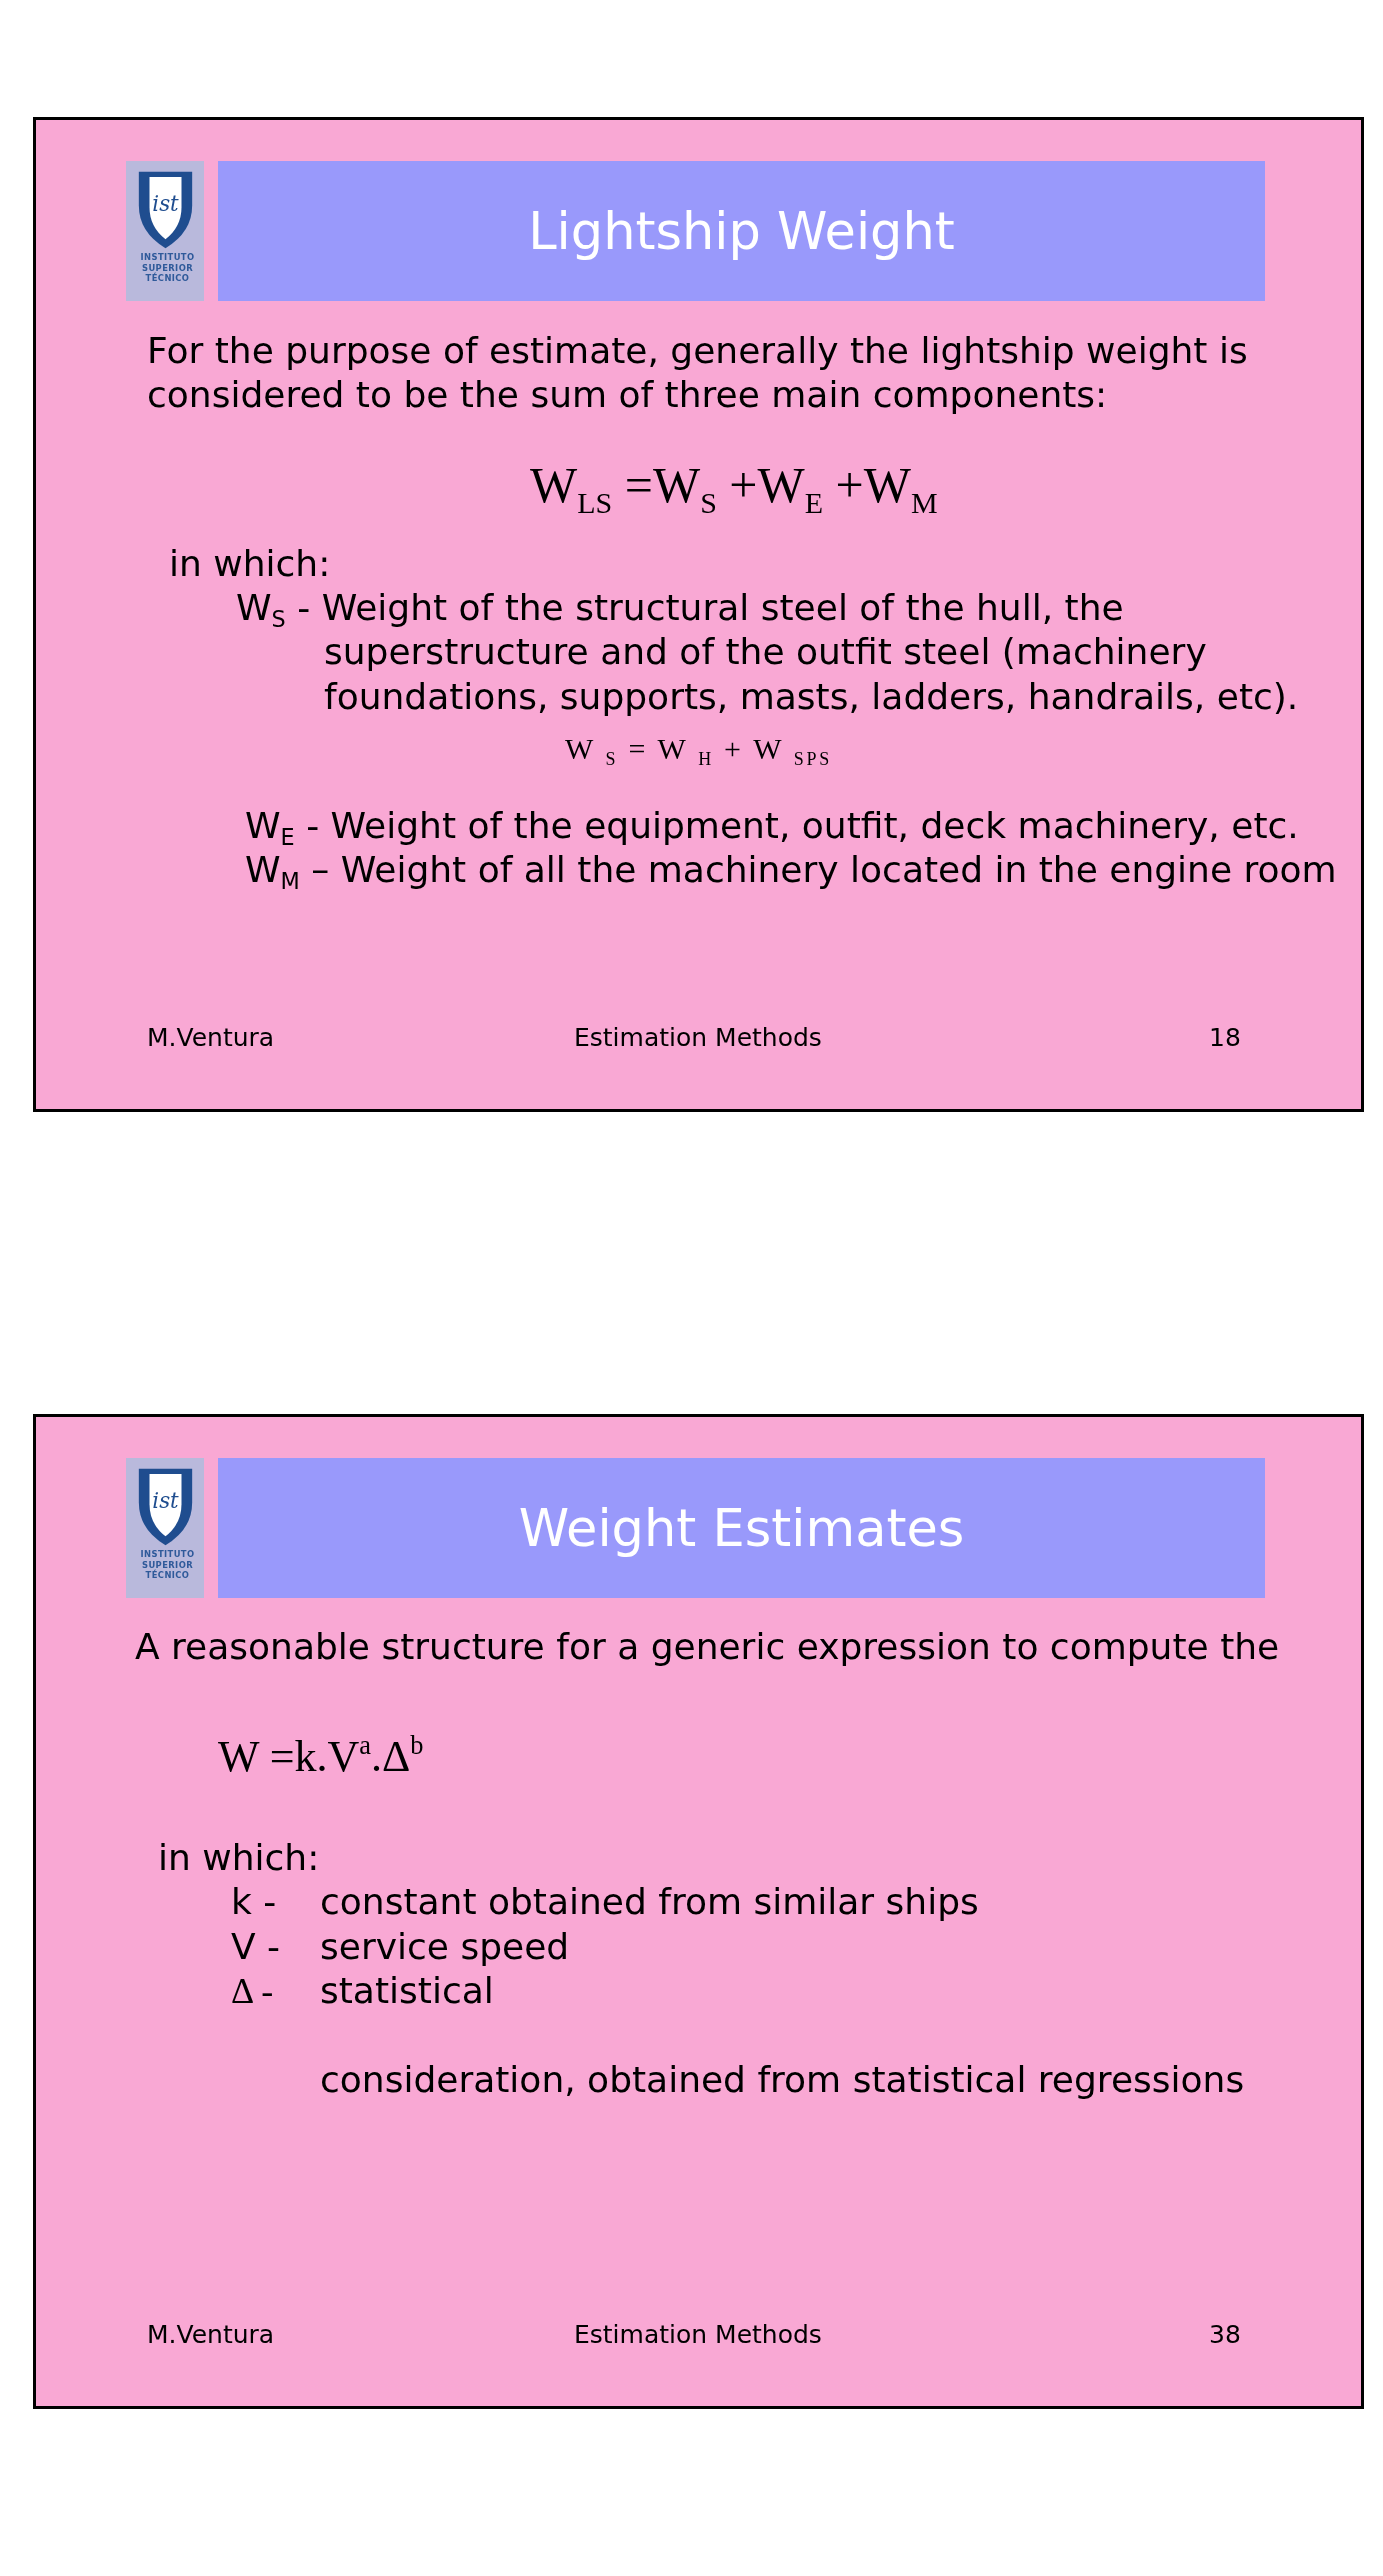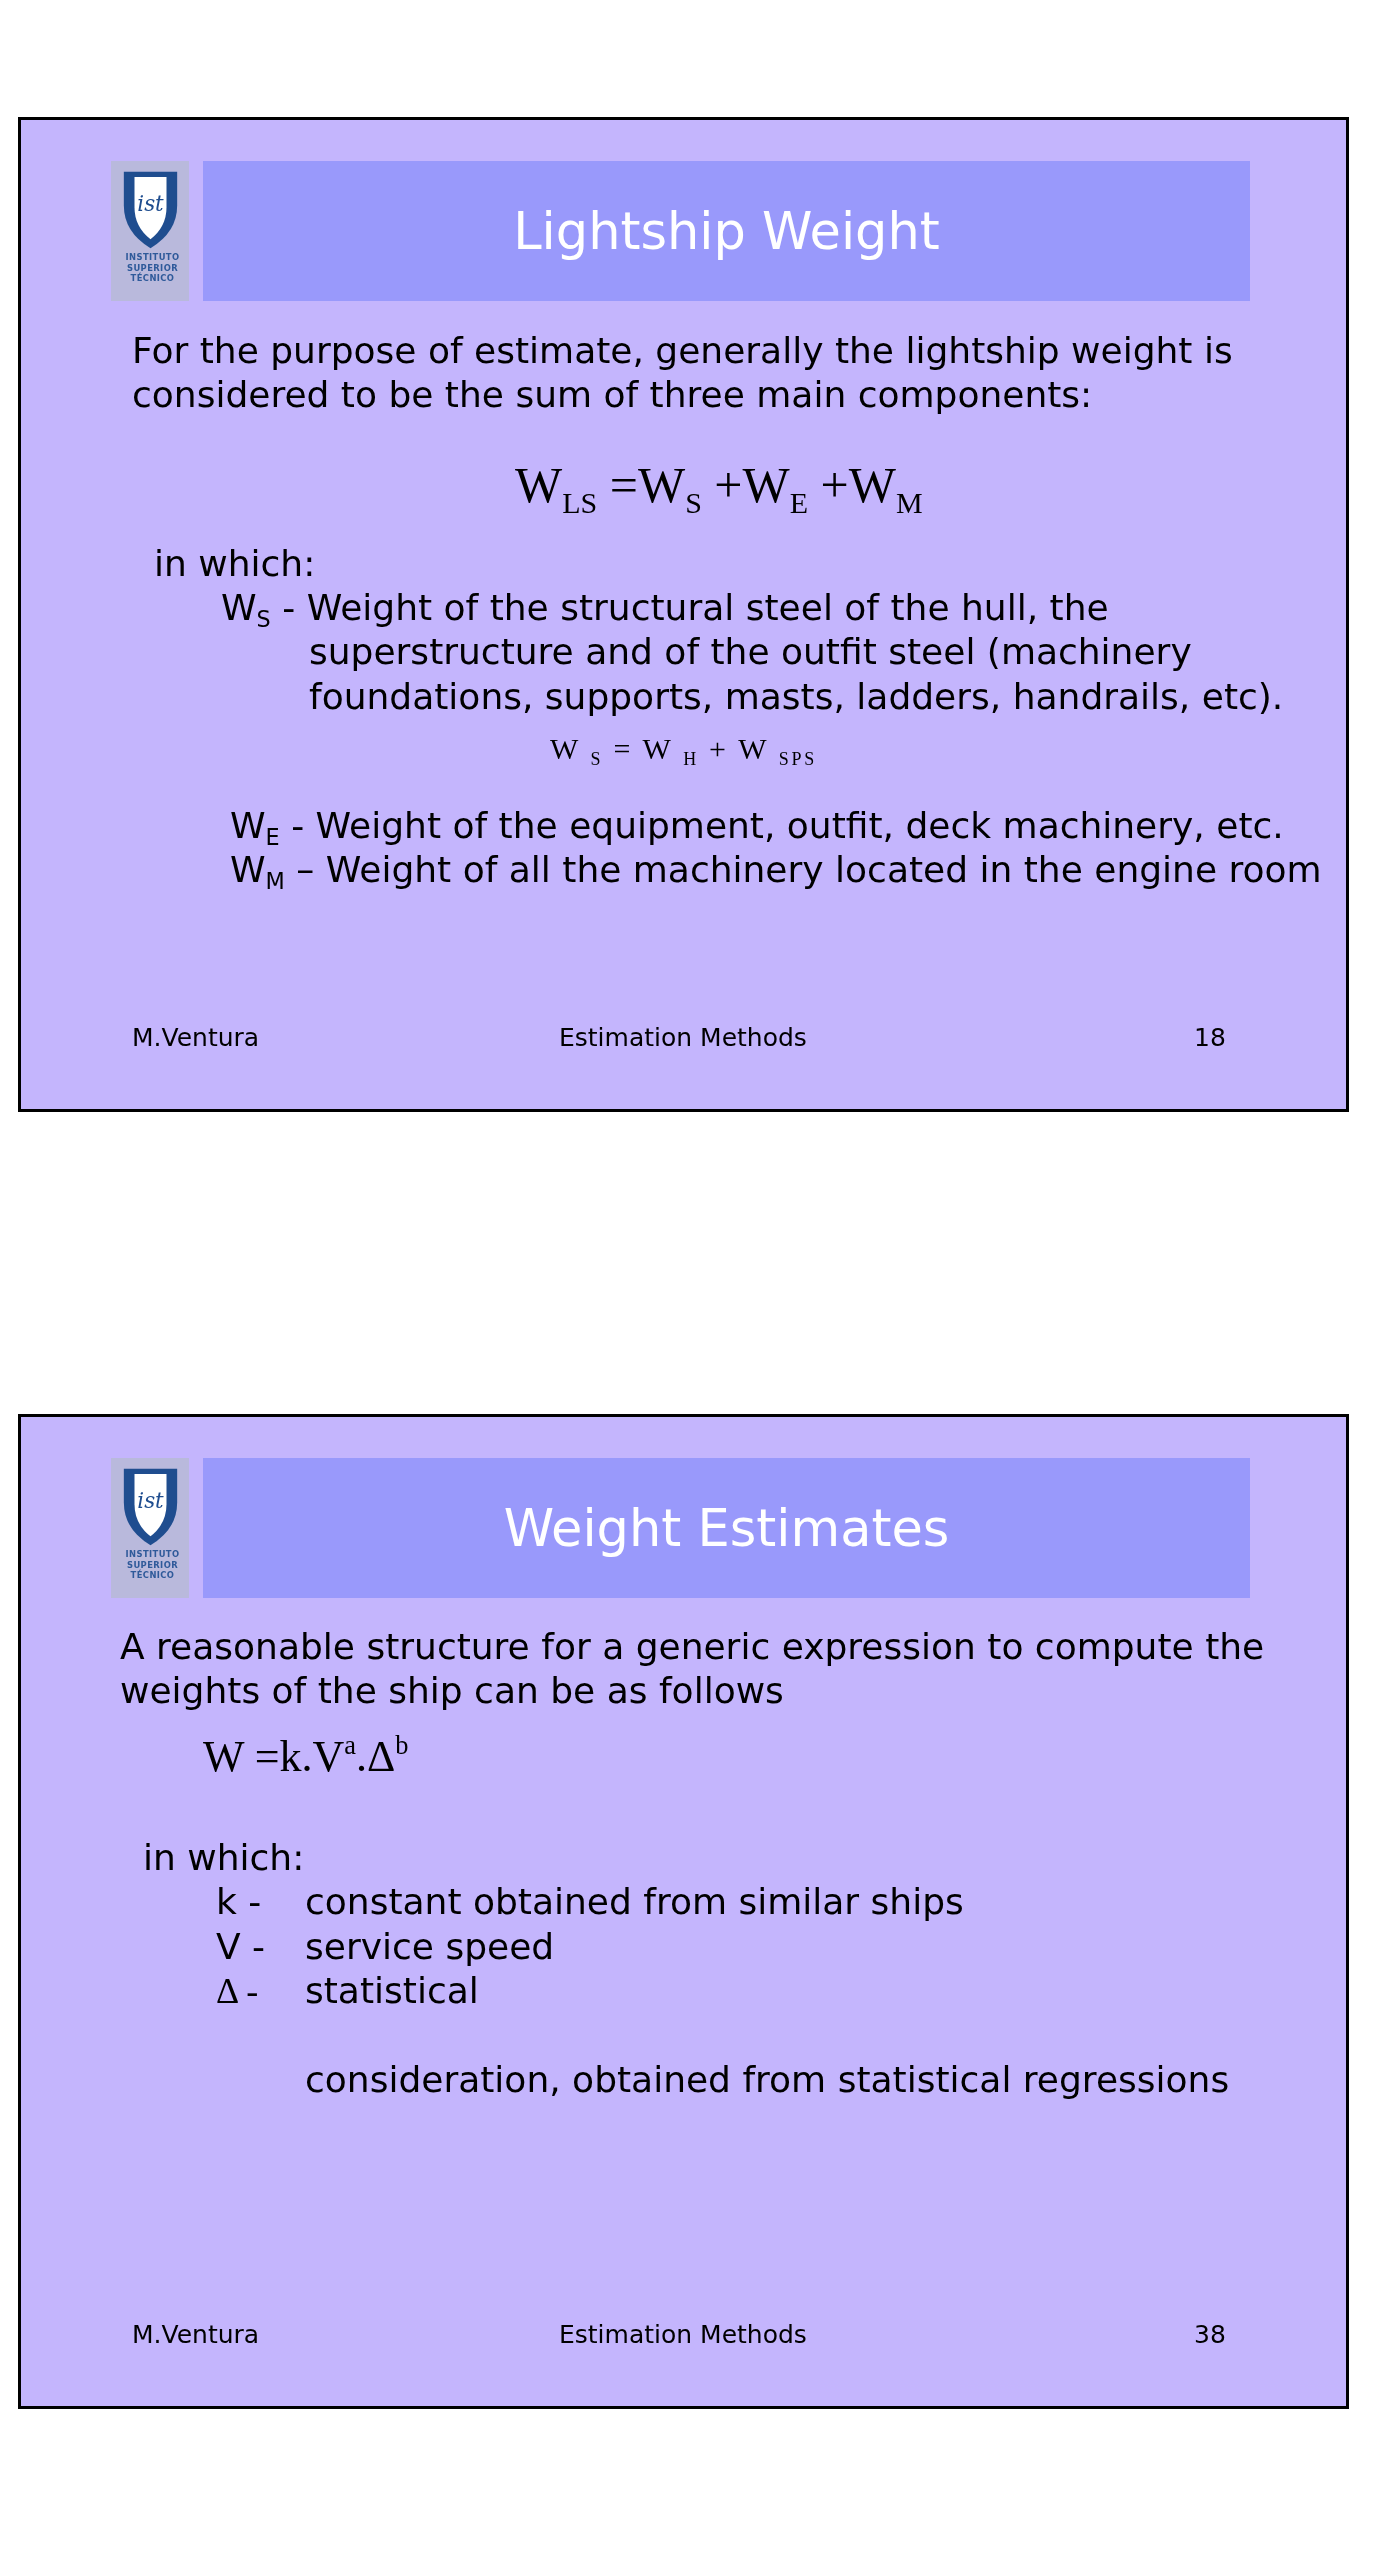--- a/index.html
+++ b/index.html
@@ -1,19 +1,19 @@
 <!DOCTYPE html>
 <html style="font-size:14px"><head>
 <meta charset="utf-8">
 <style>
   html, body { margin: 0; padding: 0; background: #ffffff; }
   body { width: 1384px; height: 2576px; position: relative; overflow: hidden;
          font-family: "DejaVu Sans", sans-serif; color: #000; }
-  .slide { position: absolute; left: 18px; width: 1325px; height: 989px;
-           border: 3.6px solid #000; background: #c4b5fd; }
+  .slide { position: absolute; left: 33px; width: 1325px; height: 989px;
+           border: 3.6px solid #000; background: #f9a8d4; }
   #slide1 { top: 117px; }
   #slide2 { top: 1414px; }
   .logo { position: absolute; left: 90px; top: 41px; width: 78px; height: 140px;
           background: #b9b9dc; }
   .logo svg { position: absolute; left: 10.7px; top: 9px; }
   .logo .inst { position: absolute; left: 0; width: 83px; top: 91px; text-align: center;
                 font-family: "DejaVu Sans", sans-serif; font-size: 8.4px; line-height: 10.7px;
                 color: #2f5a9a; font-weight: bold; letter-spacing: 0.4px; }
   .banner { position: absolute; left: 182px; top: 41px; width: 1047px; height: 140px;
             background: #9999fb; display: flex; align-items: center; justify-content: center; }
@@ -101,21 +101,20 @@
       <div>SUPERIOR</div>
       <div>TÉCNICO</div>
     </div>
   </div>
   <div class="banner">
     <span class="title">Weight Estimates</span>
   </div>
 
   <div class="body-text" style="left:99px; top:208px;">
     <div>A reasonable structure for a generic expression to compute the</div>
-    <div>weights of the ship can be as follows</div>
   </div>
 
   <div class="math" style="left:182px; top:313px; font-size:44px;">
     <span>W</span>
     <span>=</span><span>k.V</span><sup>a</sup><span>.</span><span>Δ</span><sup>b</sup>
   </div>
 
   <div class="body-text" style="left:122px; top:419px;">in which:</div>
 
   <div class="def-row" style="left:195px; top:463px;">

